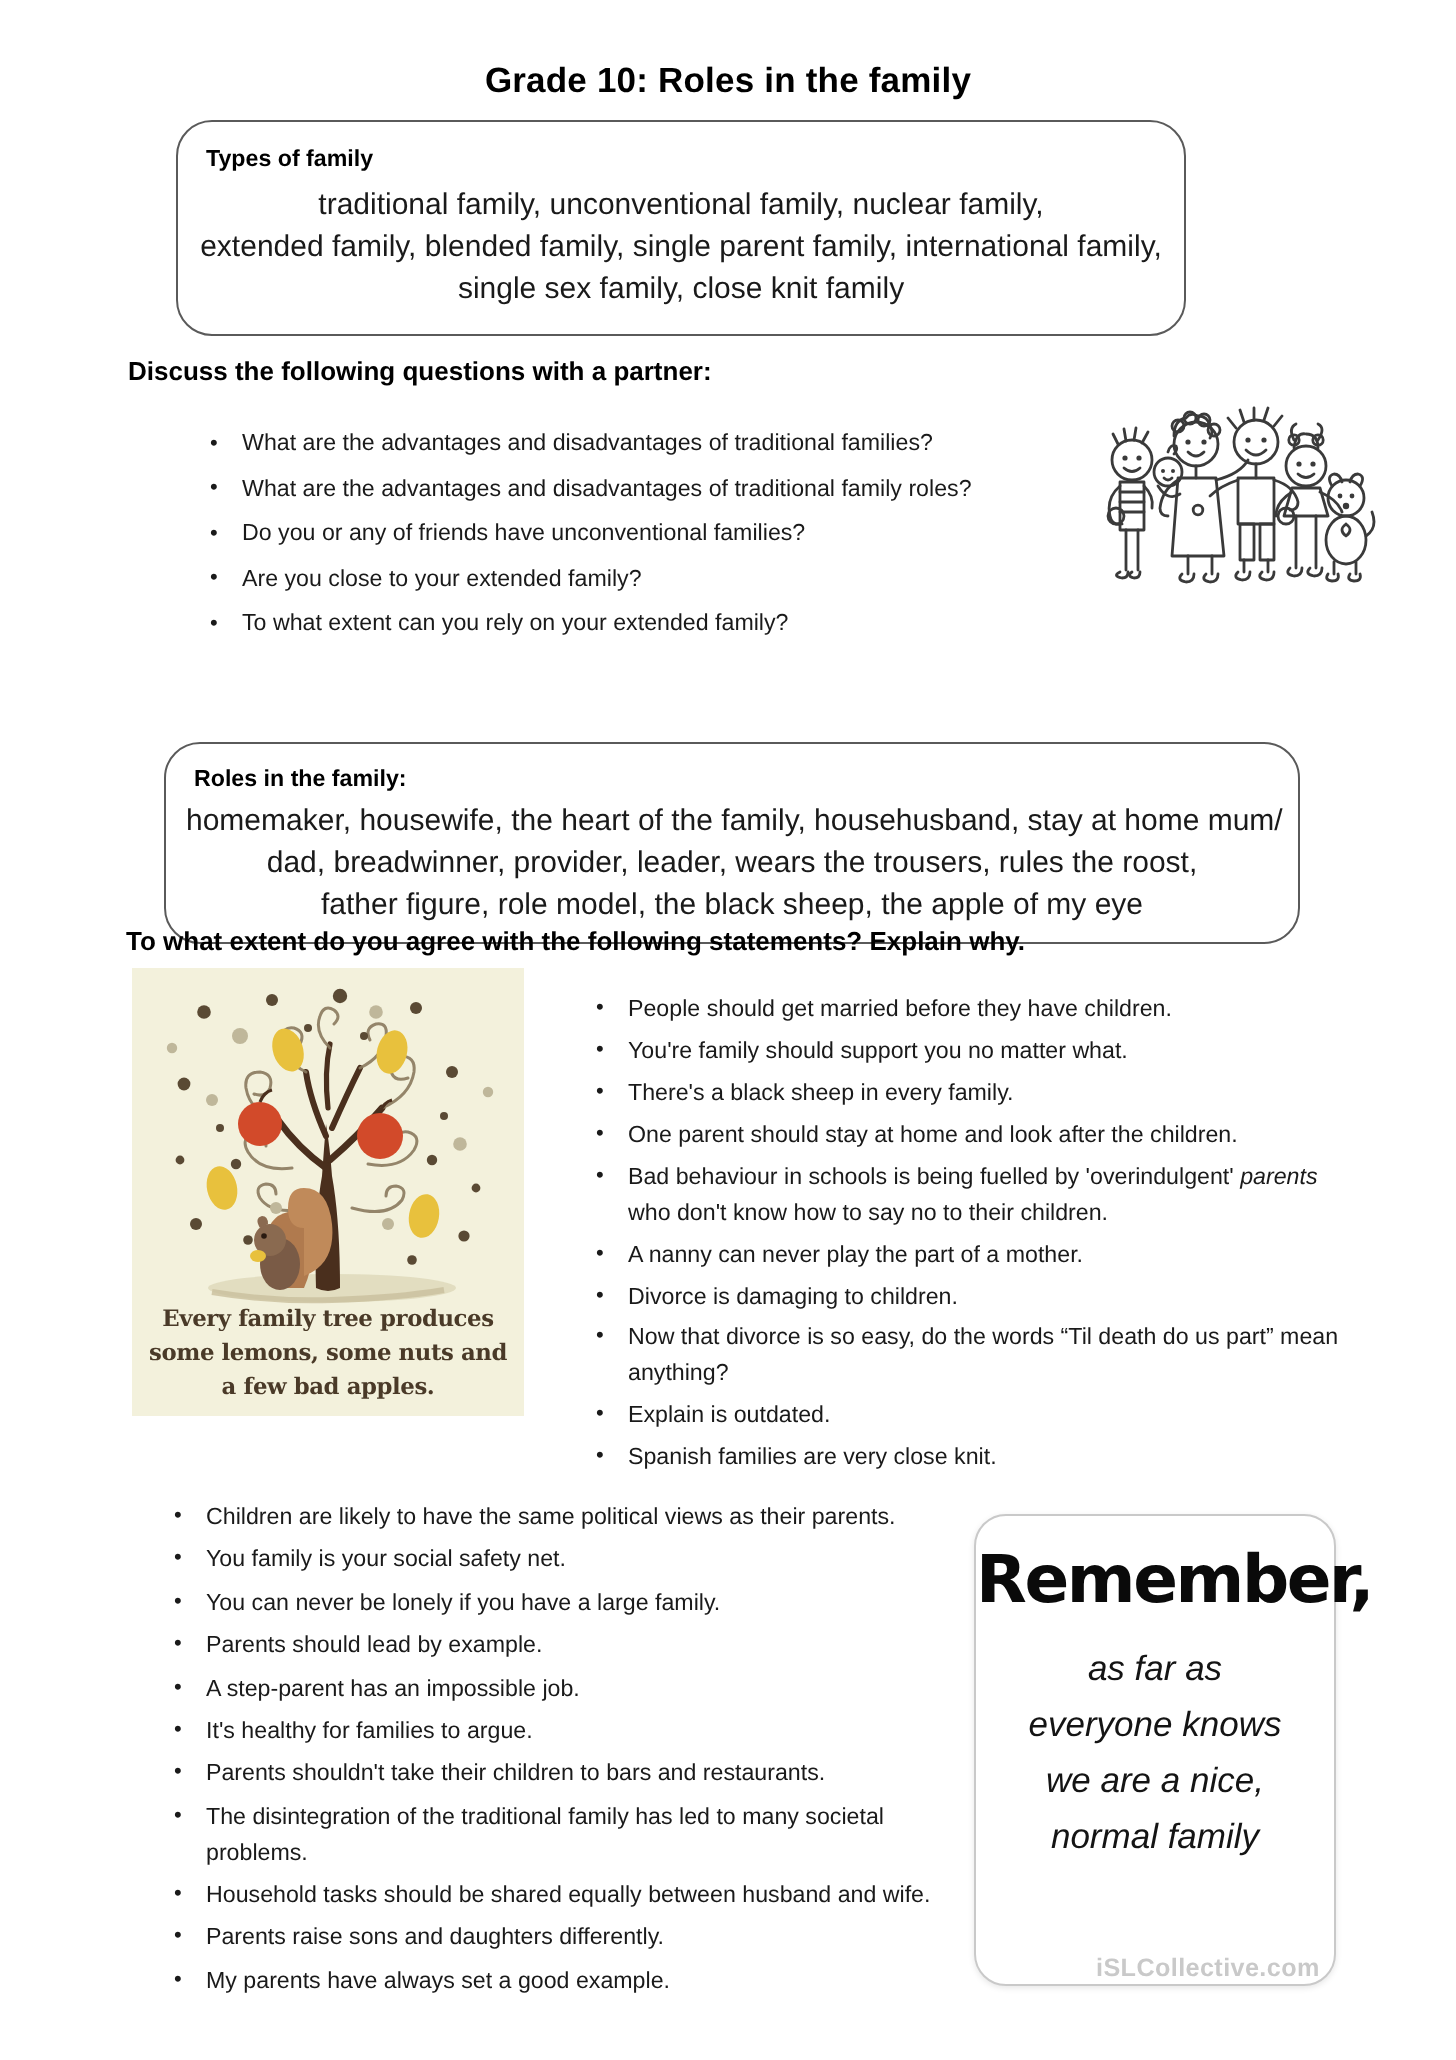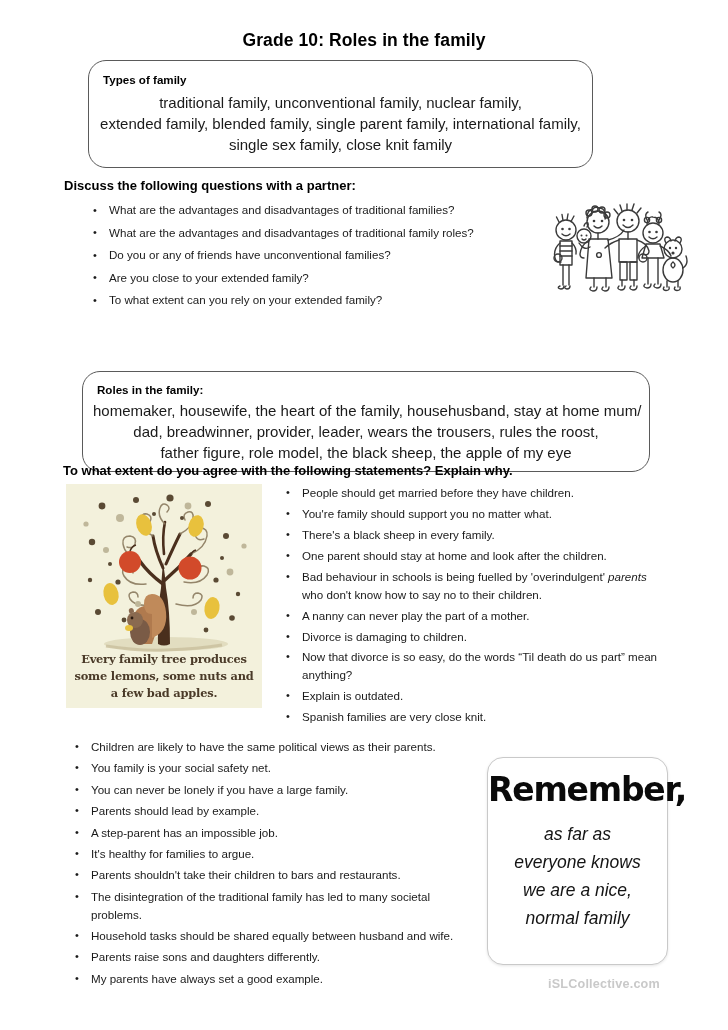--- a/index.html
+++ b/index.html
@@ -88,21 +88,21 @@
     font-weight: bold;
     color: #000;
     white-space: nowrap;
   }
   #discuss-heading { left: 64px; top: 178px; }
   #agree-heading   { left: 63px; top: 463px; }
 
   
   ul.bullets {
     position: absolute;
-    margin: 0;
+    margin: 12px;
     padding: 0;
     list-style: none;
   }
   ul.bullets > li {
     position: relative;
     padding-left: 19px;
     font-size: 11.6px;
     color: #1a1a1a;
   }
   ul.bullets > li::before {
@@ -177,21 +177,21 @@
     font-weight: 600;
     letter-spacing: -0.2px;
   }
 
   
   #remember-box {
     position: absolute;
     left: 487px;
     top: 757px;
     width: 181px;
-    height: 208px;
+    height: 236px;
     border: 1.2px solid #c9c9c9;
     border-radius: 16px;
     background: #ffffff;
     box-sizing: border-box;
     box-shadow: 0 1px 3px rgba(0,0,0,0.10);
   }
   #remember-word {
     position: absolute;
     left: 0; right: 0;
     top: 12px;

